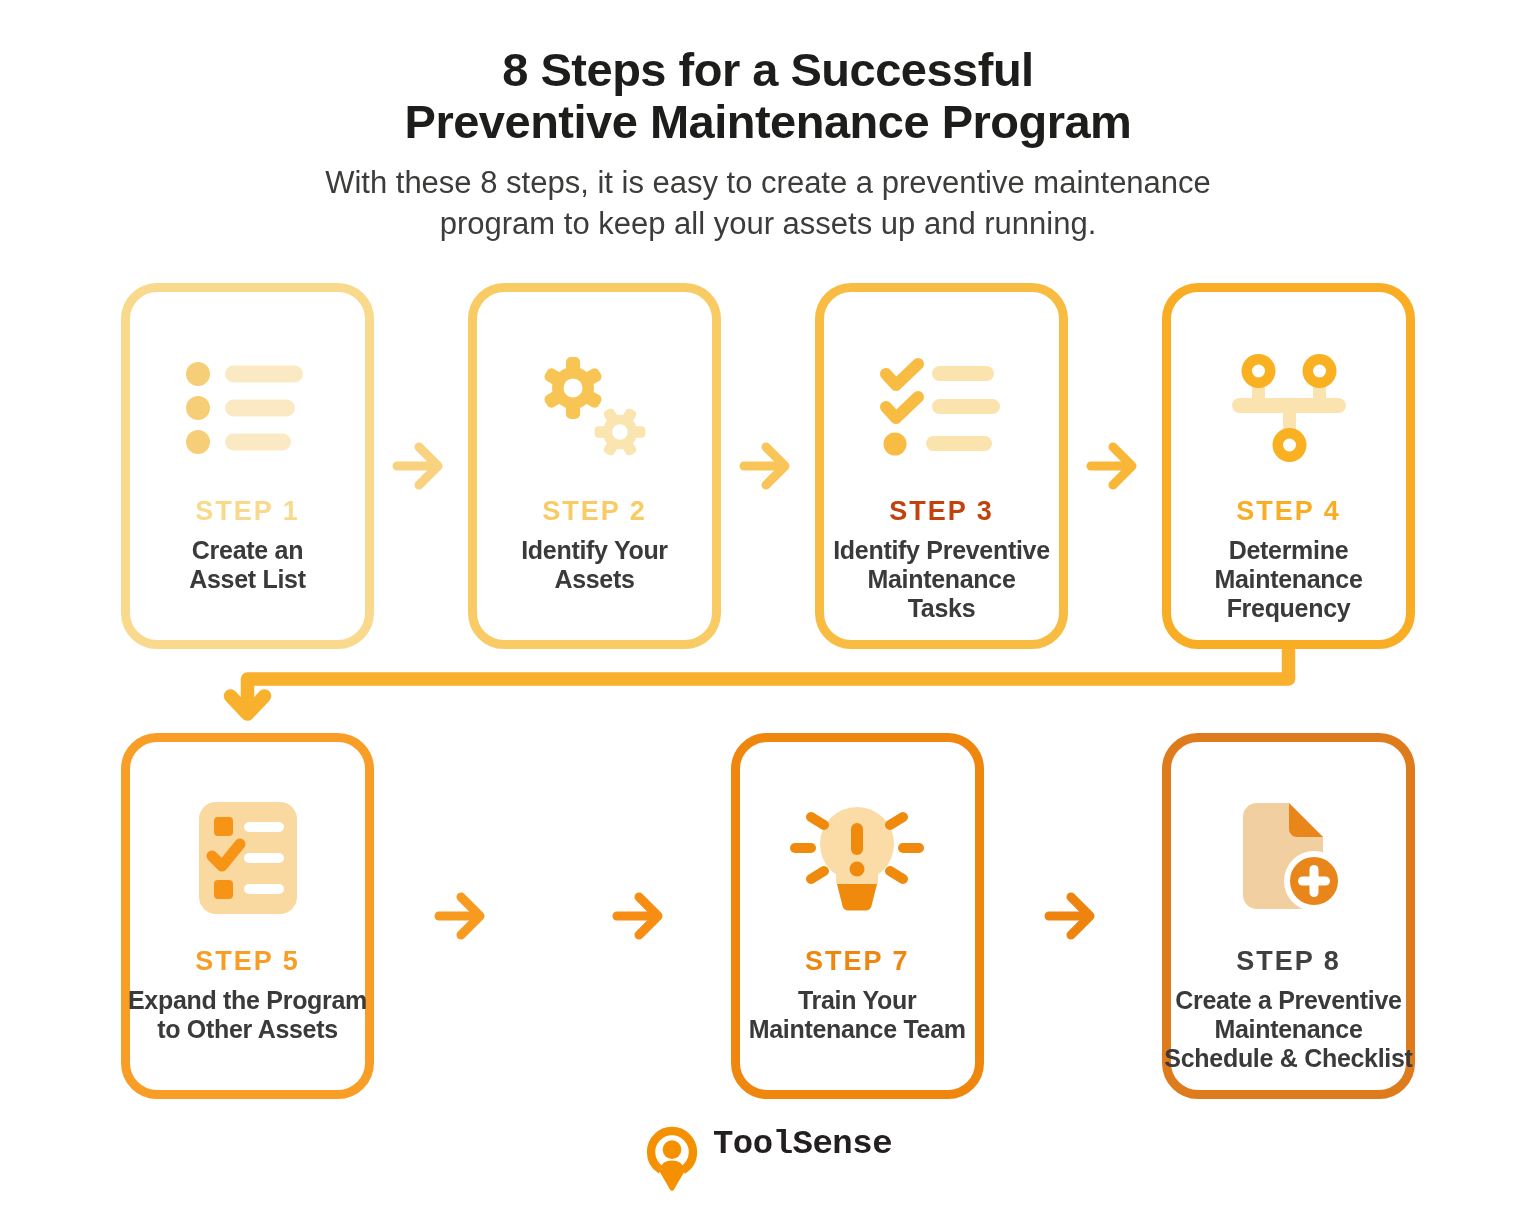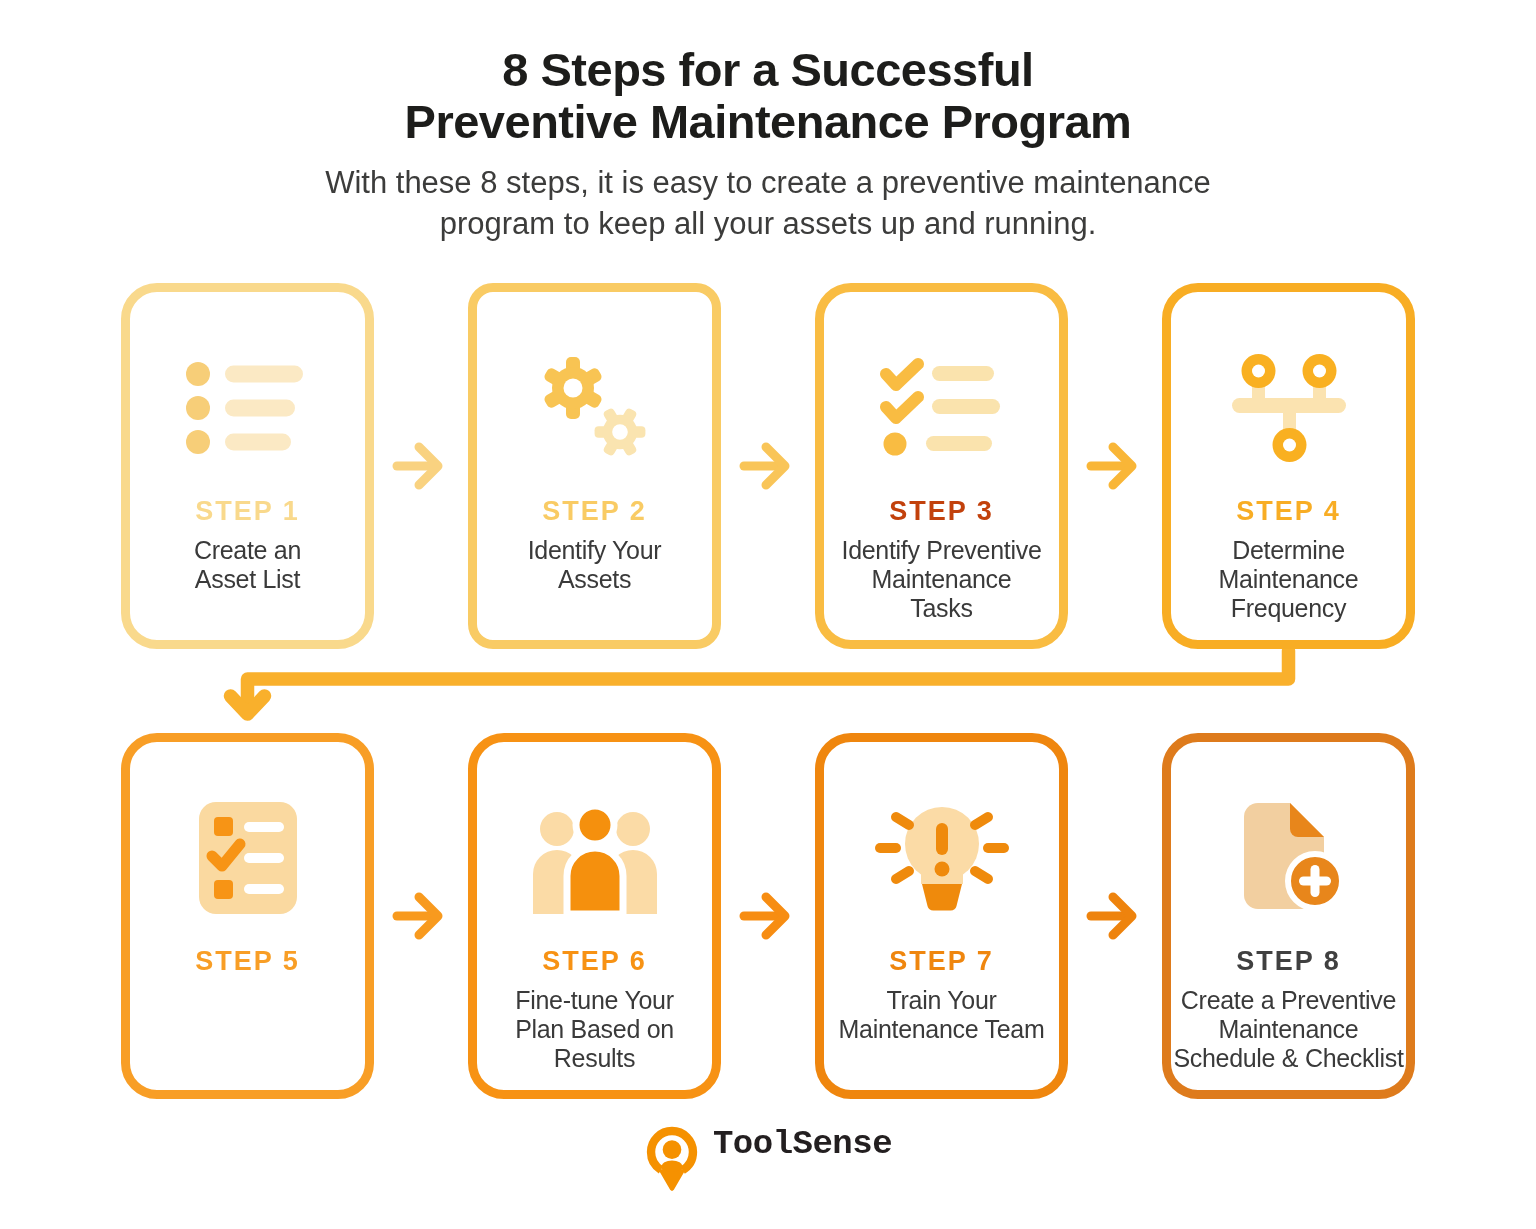--- a/index.html
+++ b/index.html
@@ -19,21 +19,21 @@
   .flow { width:1294px; margin:38px auto 0; }
   .row { display:flex;justify-content:space-between; }
   .card {
     width:253px; height:366px; box-sizing:border-box; flex:none;
     border:9px solid #ccc; border-radius:36px; background:#fff;
     display:flex; flex-direction:column; align-items:center; padding-top:50px;
   }
   .icon-box { height:132px; display:flex; align-items:center; justify-content:center; margin-bottom:22px; }
   .step-label { font-size:27px; font-weight:700; letter-spacing:2px; }
   .card-name {
-    margin:9px -12px 0; font-size:25px; color:#3A3A3A; font-weight:400;
+    margin:9px -12px 0; font-size:25px; color:#3A3A3A; font-weight:700;
     line-height:1.16; text-align:center; white-space:pre-line; letter-spacing:-0.3px;
   }
   .arrow-box { flex:1; display:flex; align-items:center; justify-content:center; }
   .wrap-connector { position:relative; height:84px; }
   .wrap-connector svg { position:absolute; left:0; top:0; }
   .footer { display:flex; align-items:flex-start; justify-content:center; margin-top:26px; gap:13px;font-family:Liberation Mono, monospace; }
   .brand-name { font-size:34px; font-weight:800; letter-spacing:-0.5px; }
   svg { display:block; }
 </style>
 </head>
@@ -72,21 +72,21 @@
 
     <div class="arrow-box">
       <svg width="64" height="64" viewBox="0 0 64 64">
         <g fill="none" stroke-width="9" stroke-linecap="round" stroke-linejoin="round" style="stroke: rgb(249, 210, 128);">
           <path d="M8,32 H46"></path>
             <path d="M30,13 L49,32 L30,51"></path>
         </g>
       </svg>
     </div>
 
-    <div class="card" style="border-color: rgb(249, 203, 100); border-radius: 25px;">
+    <div class="card" style="border-color: rgb(249, 203, 100);">
       <div class="icon-box">
         <svg width="124" height="112" viewBox="0 0 124 112">
           <g transform="translate(40,36)" style="fill: rgb(248, 196, 83);">
             <rect x="-7" y="-31" width="14" height="18" rx="5"></rect>
             <rect x="-7" y="-31" width="14" height="18" rx="5" transform="rotate(60)"></rect>
             <rect x="-7" y="-31" width="14" height="18" rx="5" transform="rotate(120)"></rect>
             <rect x="-7" y="-31" width="14" height="18" rx="5" transform="rotate(180)"></rect>
             <rect x="-7" y="-31" width="14" height="18" rx="5" transform="rotate(240)"></rect>
             <rect x="-7" y="-31" width="14" height="18" rx="5" transform="rotate(300)"></rect>
             <circle r="21"></circle>
@@ -197,51 +197,33 @@
           </g>
           <path d="M19,57 L29,67 L47,45" fill="none" stroke-width="11" stroke-linecap="round" stroke-linejoin="round" style="stroke: rgb(247, 148, 21);"></path>
           <g fill="#fff">
             <rect x="51" y="23" width="40" height="10" rx="5"></rect>
             <rect x="51" y="54" width="40" height="10" rx="5"></rect>
             <rect x="51" y="85" width="40" height="10" rx="5"></rect>
           </g>
         </svg>
       </div>
       <div class="step-label" style="color: rgb(248, 158, 38);">STEP 5</div>
+      <div class="card-name">Expand the Program
+to Other Assets</div>
     </div>
 
     <div class="arrow-box">
       <svg width="64" height="64" viewBox="0 0 64 64">
         <g fill="none" stroke-width="9" stroke-linecap="round" stroke-linejoin="round" style="stroke: rgb(248, 154, 30);">
           <path d="M8,32 H46"></path>
             <path d="M30,13 L49,32 L30,51"></path>
         </g>
       </svg>
     </div>
 
-    <div class="card" style="border-color: rgb(247, 146, 20);">
-      <div class="icon-box">
-        <svg width="140" height="112" viewBox="0 0 140 112">
-          <g style="fill: rgb(251, 219, 166);">
-            <circle cx="32" cy="27" r="17"></circle>
-            <path d="M8,112 V72 a24,24 0 0 1 48,0 V112 Z"></path>
-            <circle cx="108" cy="27" r="17"></circle>
-            <path d="M84,112 V72 a24,24 0 0 1 48,0 V112 Z"></path>
-          </g>
-          <g stroke="#fff" stroke-width="7" style="fill: rgb(245, 144, 13);">
-            <circle cx="70" cy="23" r="19"></circle>
-            <path d="M42,112 V74 a28,28 0 0 1 56,0 V112 Z"></path>
-          </g>
-        </svg>
-      </div>
-      <div class="step-label" style="color: rgb(247, 146, 20);">STEP 6</div>
-      <div class="card-name">Fine-tune Your
-Plan Based on
-Results</div>
-    </div>
 
     <div class="arrow-box">
       <svg width="64" height="64" viewBox="0 0 64 64">
         <g fill="none" stroke-width="9" stroke-linecap="round" stroke-linejoin="round" style="stroke: rgb(247, 141, 18);">
           <path d="M8,32 H46"></path>
             <path d="M30,13 L49,32 L30,51"></path>
         </g>
       </svg>
     </div>
 

